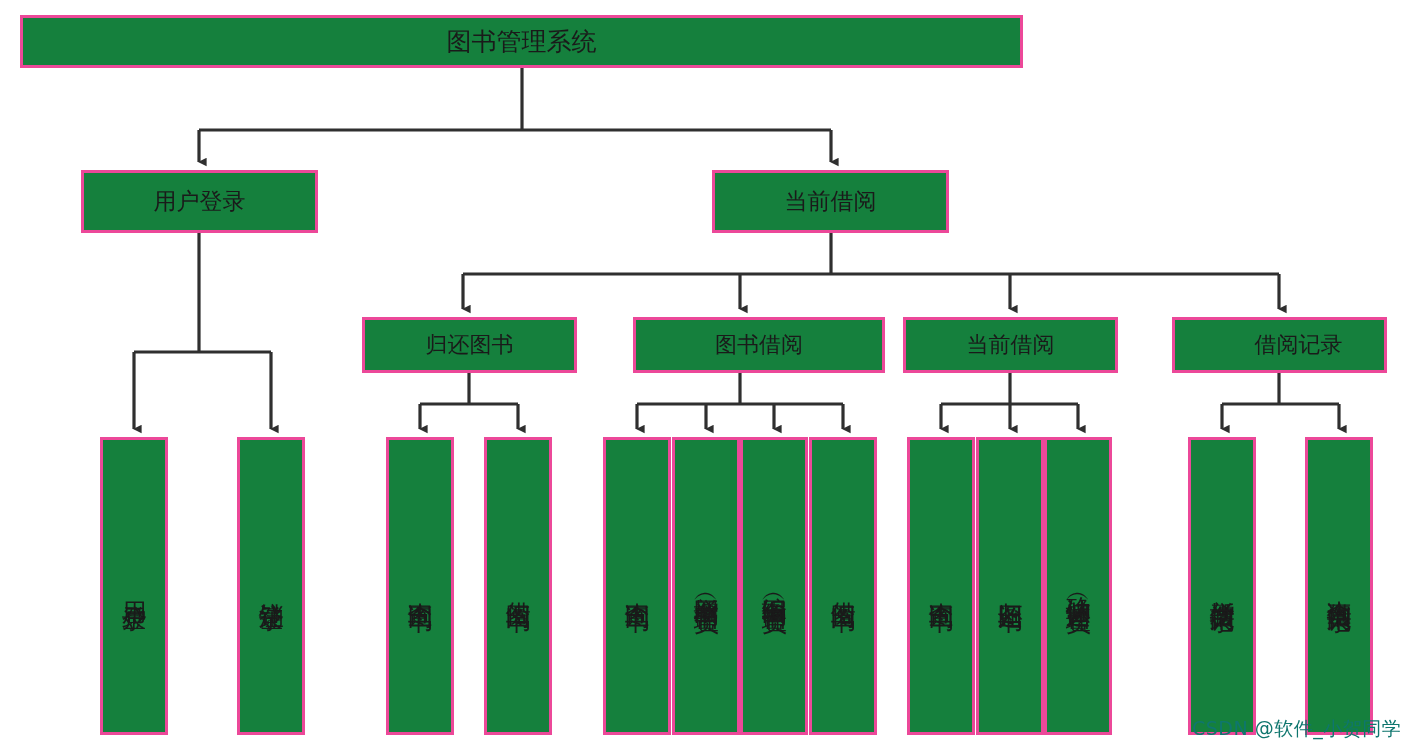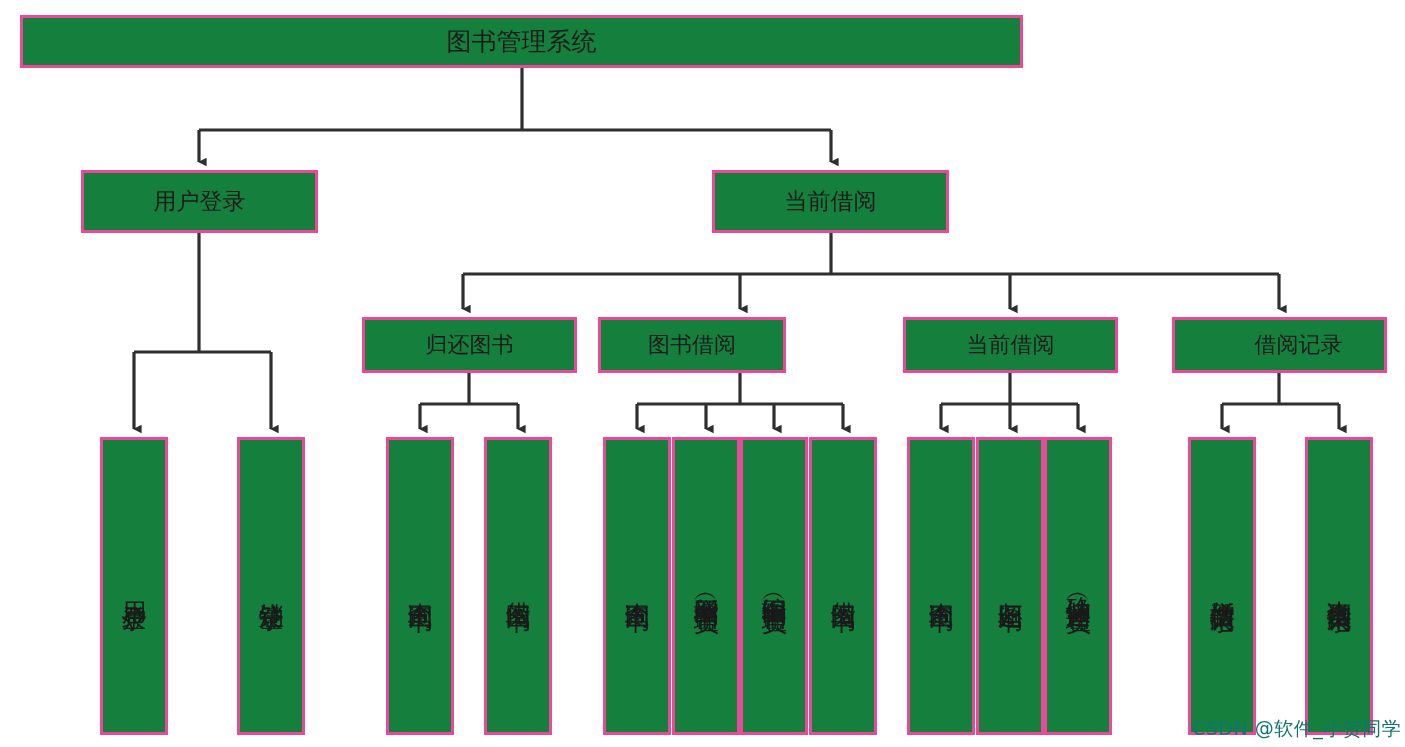--- a/index.html
+++ b/index.html
@@ -118,21 +118,21 @@
   <div class="node lvl2" style="left:81px;top:170px;width:237px;height:63px;">
     <span>用户登录</span>
   </div>
   <div class="node lvl2" style="left:712px;top:170px;width:237px;height:63px;">
     <span>当前借阅</span>
   </div>
 
   <div class="node lvl3" style="left:362px;top:317px;width:215px;height:56px;">
     <span>归还图书</span>
   </div>
-  <div class="node lvl3" style="left:598px;top:317px;width:188px;height:56px;justify-content:center;">
+  <div class="node lvl3" style="left:633px;top:317px;width:252px;height:56px;justify-content:center;">
     <span>图书借阅</span>
   </div>
   <div class="node lvl3" style="left:903px;top:317px;width:215px;height:56px;align-items:center;">
     <span>当前借阅</span>
   </div>
   <div class="node lvl3" style="left:1172px;top:317px;width:215px;height:56px;padding-left:38px;">
     <span>借阅记录</span>
   </div>
 
   <div class="node leaf" style="left:100px;top:437px;width:68px;height:298px;">

